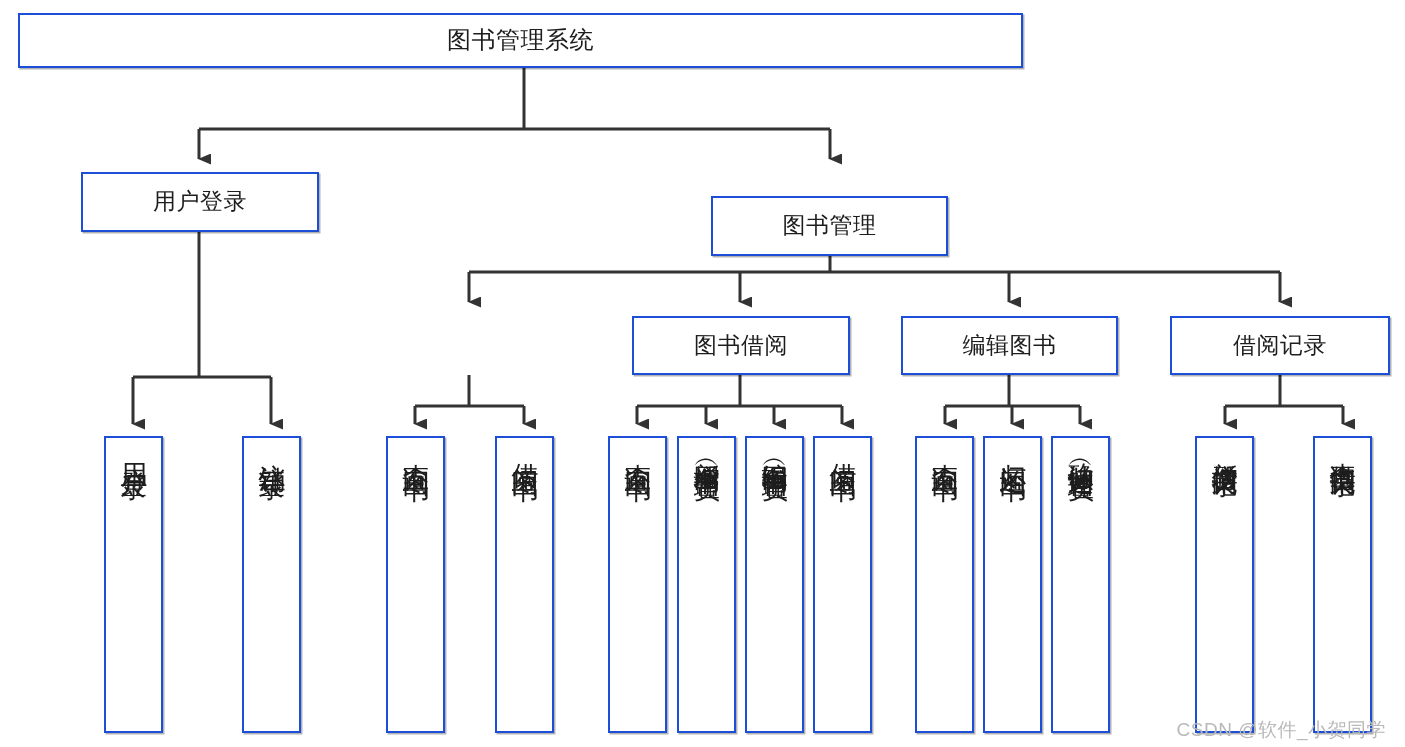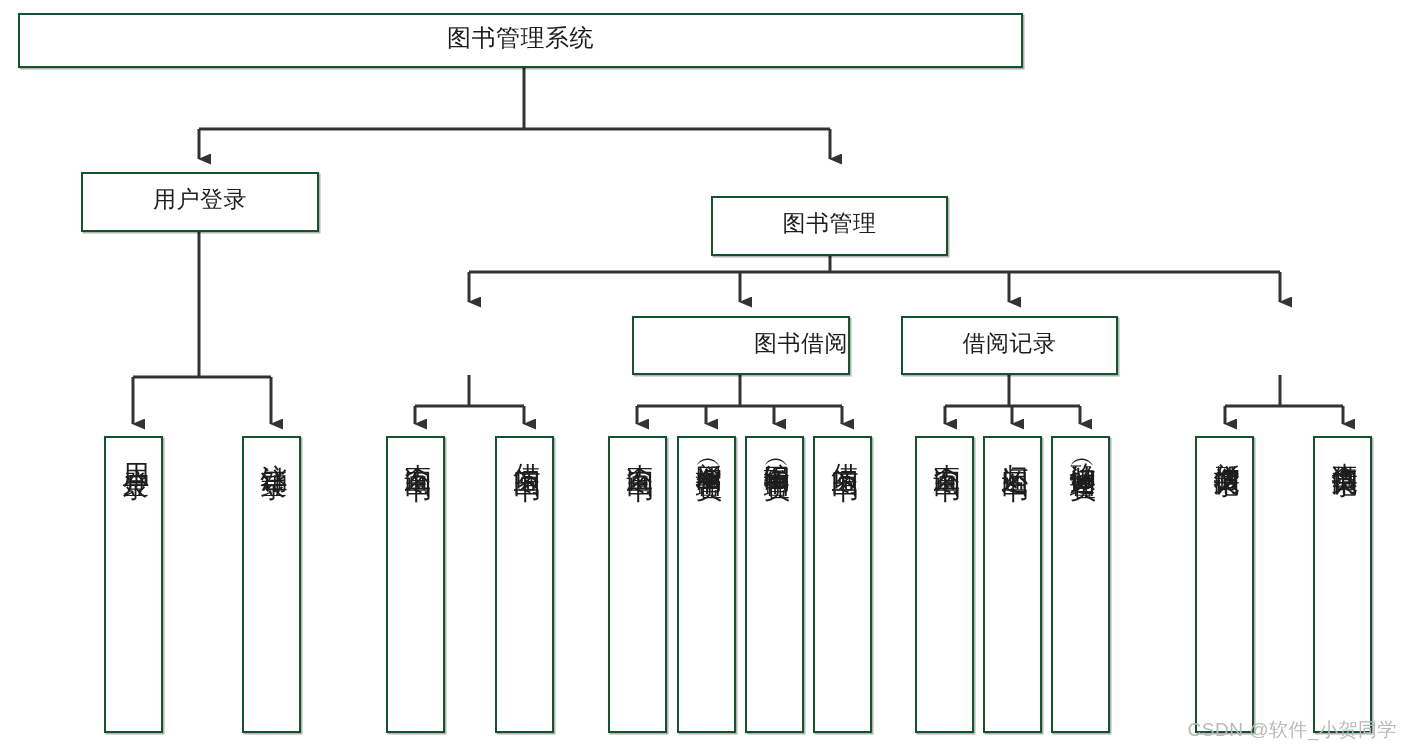--- a/index.html
+++ b/index.html
@@ -21,29 +21,28 @@
     position: absolute;
     left: 0;
     top: 0;
     width: 1405px;
     height: 747px;
     pointer-events: none;
   }
   .node {
     position: absolute;
     box-sizing: border-box;
-    border: 2px solid #14532d;
+    border: 2px solid #1d4ed8;
     background: #ffffff;
     display: flex;
     align-items: center;
     justify-content: center;
     color: #1d1d1d;
     z-index: 2;
     box-shadow: 1.5px 1.5px 0 rgba(0,0,0,0.30);
-    font-family: Liberation Mono, monospace;
   }
   .node .label {
     display: block;
     text-align: center;
     letter-spacing: 0.5px;
   }
   
   .node.h .label {
     font-size: 23px;
     line-height: 1.2;
@@ -65,21 +64,21 @@
     letter-spacing: 4px;
     white-space: nowrap;
     margin: 0 auto;
   }
   .node.v.tall .label {
     font-size: 26px;
     letter-spacing: 2px;
   }
   .watermark {
     position: absolute;
-    right: 8px;
+    right: 19px;
     bottom: 4px;
     font-size: 19px;
     color: #b9b9b9;
     z-index: 5;
     white-space: nowrap;
     letter-spacing: 0.5px;
   }
 </style>
 </head>
 <body>
@@ -140,24 +139,27 @@
     <span class="label">图书管理系统</span>
   </div>
 
   <div class="node h" style="left:81px; top:172px; width:238px; height:60px;">
     <span class="label">用户登录</span>
   </div>
   <div class="node h" style="left:711px; top:172px; width:237px; height:60px;margin-top:24px;">
     <span class="label">图书管理</span>
   </div>
 
-  <div class="node h" style="left:632px; top:316px; width:218px; height:59px;justify-content:flex-end;">
+  <div class="node h" style="left:632px; top:316px; width:218px; height:59px;">
     <span class="label">图书借阅</span>
   </div>
   <div class="node h" style="left:901px; top:316px; width:217px; height:59px;">
+    <span class="label">编辑图书</span>
+  </div>
+  <div class="node h" style="left:1170px; top:316px; width:220px; height:59px;">
     <span class="label">借阅记录</span>
   </div>
 
   <div class="node v" style="left:104px; top:436px; width:59px; height:297px;">
     <span class="label">用户登录</span>
   </div>
   <div class="node v" style="left:242px; top:436px; width:59px; height:297px;">
     <span class="label">注销登录</span>
   </div>
 

